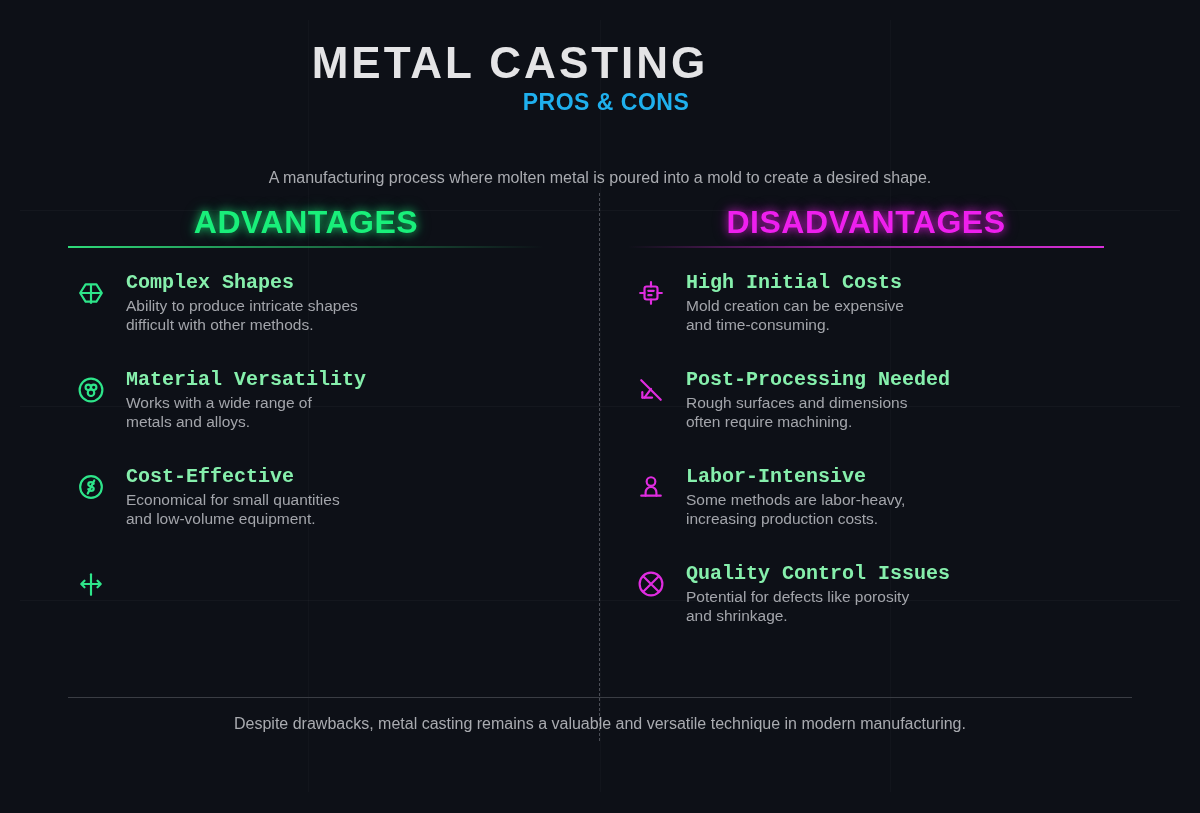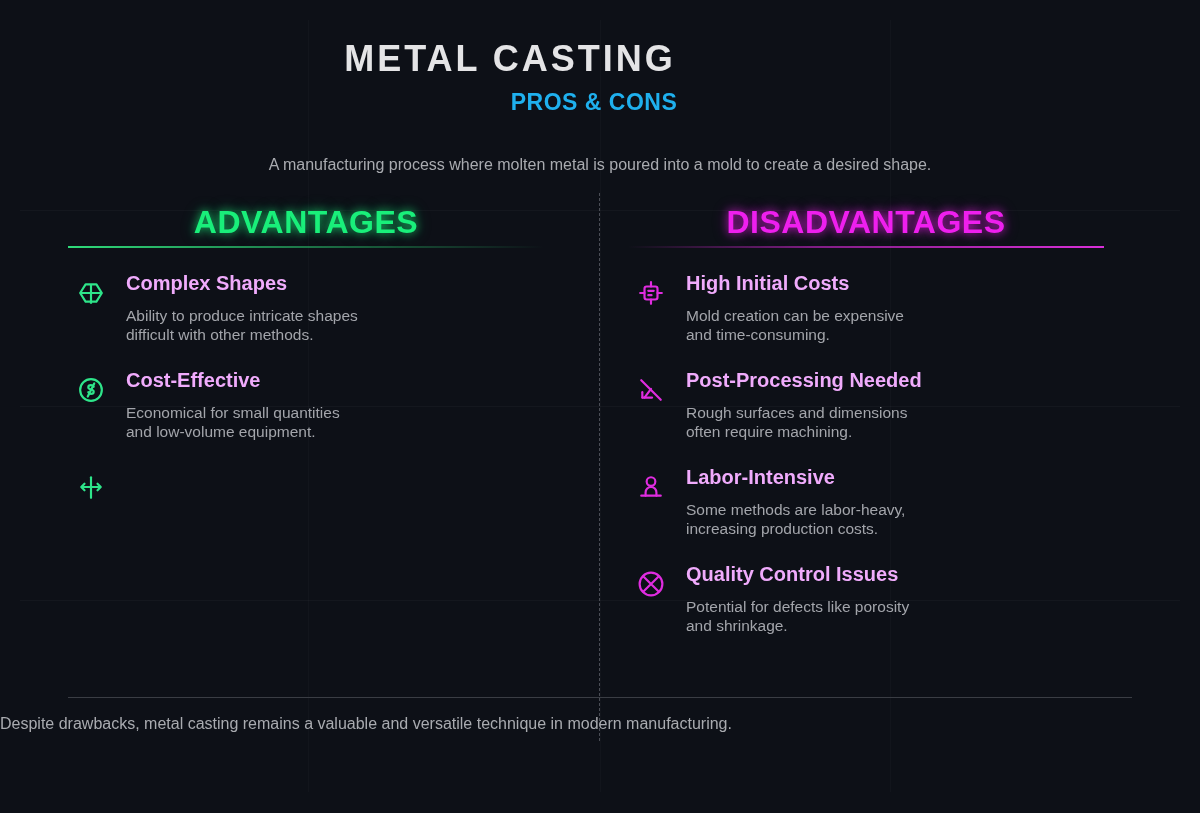--- a/index.html
+++ b/index.html
@@ -8,30 +8,30 @@
       background: #0d1017;
       font-family: "Liberation Sans", "DejaVu Sans", sans-serif;
       position: relative;
       color: #e8e8ea;
     }
     .grid-v { position: absolute; top: 20px; height: 772px; width: 1px; background: rgba(255,255,255,0.025); }
     .grid-h { position: absolute; left: 20px; width: 1160px; height: 1px; background: rgba(255,255,255,0.03); }
 
     .title {
       position: absolute; top: 38px; left: 0; width: 1020px;
-      text-align: center; font-size: 36px; font-weight: 700;
+      text-align: center; font-size: 44px; font-weight: 700;
       letter-spacing: 3px; color: #e4e4e6;
     }
     .subtitle {
-      position: absolute; top: 89px; left: 0; width: 1188px;
+      position: absolute; top: 89px; left: 12px; width: 1188px;
       text-align: center; font-size: 23px; font-weight: 700;
       color: #1fb0ee; letter-spacing: 0.5px;
     }
     .intro {
-      position: absolute; top: 156px; left: 0; width: 1200px;
+      position: absolute; top: 169px; left: 0; width: 1200px;
       text-align: center; font-size: 16px; color: #a9abb0;
     }
     .divider-v {
       position: absolute; left: 599px; top: 193px; height: 548px; width: 0;
       border-left: 1px dashed #4a4d55;
     }
     .col { position: absolute; top: 200px; width: 476px; }
     .col.left { left: 68px; }
     .col.right { left: 628px; }
     .col-head {
@@ -41,29 +41,29 @@
     .left .col-head { color: #19ef7a; text-shadow: 0 0 8px rgba(25,239,122,0.7), 0 0 16px rgba(25,239,122,0.35); }
     .right .col-head { color: #ee1fee; text-shadow: 0 0 8px rgba(238,31,238,0.7), 0 0 16px rgba(238,31,238,0.35); }
     .col-rule { height: 2px; margin-top: 6px; }
     .left .col-rule { background: linear-gradient(90deg, #2fdc7a 0%, rgba(47,220,122,0.6) 40%, rgba(47,220,122,0) 100%); }
     .right .col-rule { background: linear-gradient(90deg, rgba(210,40,210,0) 0%, rgba(210,40,210,0.6) 40%, #d92fd9 100%); }
 
     .items { margin-top: 22px; }
     .item { position: relative; height: 97px; padding-left: 58px; }
     .item .icon { position: absolute; left: 10px; top: 10px; width: 26px; height: 26px; }
     .item .icon svg { width: 26px; height: 26px; }
-    .item-title { font-size: 20px; font-weight: 700; color: #f0abfc; line-height: 26px; }
-    .item-desc { font-size: 15.5px; color: #a3a5ab; line-height: 18.5px; margin-top: 11px; width: 300px; }
+    .item-title { font-size: 20px; font-weight: 700; color: #86efac; line-height: 26px; font-family: Liberation Mono, monospace; }
+    .item-desc { font-size: 15.5px; color: #a3a5ab; line-height: 18.5px; margin-top: 1px; width: 300px; }
 
     .footer-rule {
       position: absolute; left: 68px; top: 697px; width: 1064px; height: 1px; background: #3a3d44;
     }
     .footer {
       position: absolute; top: 715px; left: 0; width: 1200px;
-      font-size: 16px; color: #a9abb0;
+      text-align: center; font-size: 16px; color: #a9abb0;
     }
   </style>
 </head>
 <body>
 
 <div class="grid-v" style="left:308px"></div>
 <div class="grid-v" style="left:600px"></div>
 <div class="grid-v" style="left:890px"></div>
 <div class="grid-h" style="top:210px"></div>
 <div class="grid-h" style="top:406px"></div>
@@ -81,20 +81,32 @@
   <div class="items">
     <div class="item">
       <span class="icon">
         <svg viewBox="0 0 24 24" fill="none" stroke="#2ee58a" stroke-width="2" stroke-linejoin="round">
             <path d="M7 4h10l5 8-5 8H7l-5-8z"></path>
             <path d="M2 12h20M12 4v18"></path>
           </svg>
       </span>
       <div class="item-title">Complex Shapes</div>
       <div class="item-desc"><span>Ability to produce intricate shapes</span><br><span>difficult with other methods.</span></div>
+    </div>
+    <div class="item">
+      <span class="icon">
+        <svg viewBox="0 0 24 24" fill="none" stroke="#2ee58a" stroke-width="2">
+            <circle cx="12" cy="12" r="10.5"></circle>
+            <circle cx="9.5" cy="9.5" r="2.5"></circle>
+            <circle cx="14.5" cy="9.5" r="2.5"></circle>
+            <circle cx="12" cy="14.5" r="3"></circle>
+          </svg>
+      </span>
+      <div class="item-title">Material Versatility</div>
+      <div class="item-desc"><span>Works with a wide range of</span><br><span>metals and alloys.</span></div>
     </div>
     <div class="item">
       <span class="icon">
         <svg viewBox="0 0 24 24" fill="none" stroke="#2ee58a" stroke-width="2" stroke-linecap="round">
             <circle cx="12" cy="12" r="10"></circle>
             <path d="M14.5 9c-.5-1-1.5-1.5-2.5-1.5-1.5 0-2.5.8-2.5 2s1 1.7 2.5 2 2.5.8 2.5 2-1 2-2.5 2c-1 0-2-.5-2.5-1.5"></path>
             <path d="M15 6L9 18"></path>
           </svg>
       </span>
       <div class="item-title">Cost-Effective</div>

